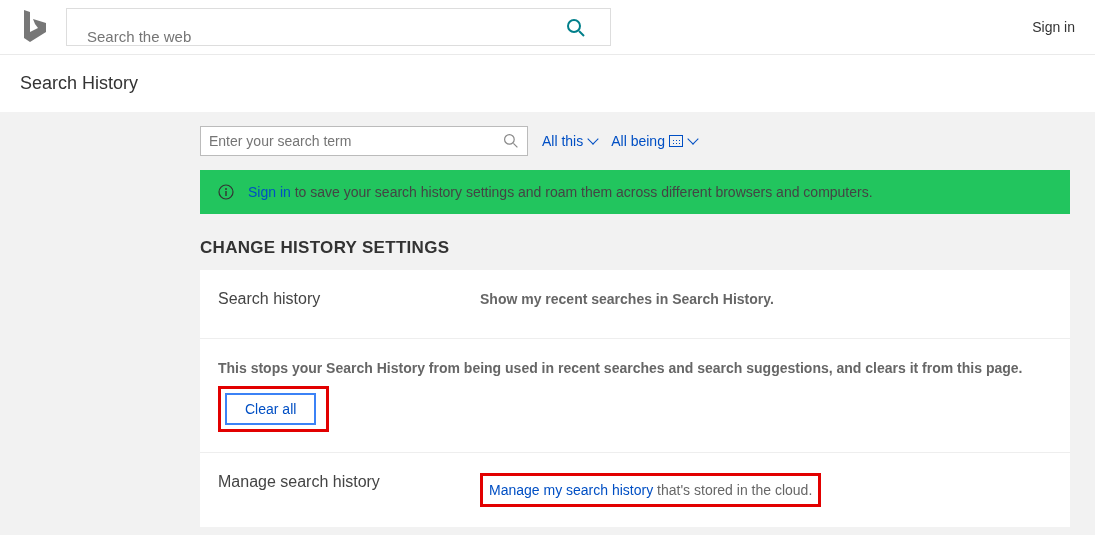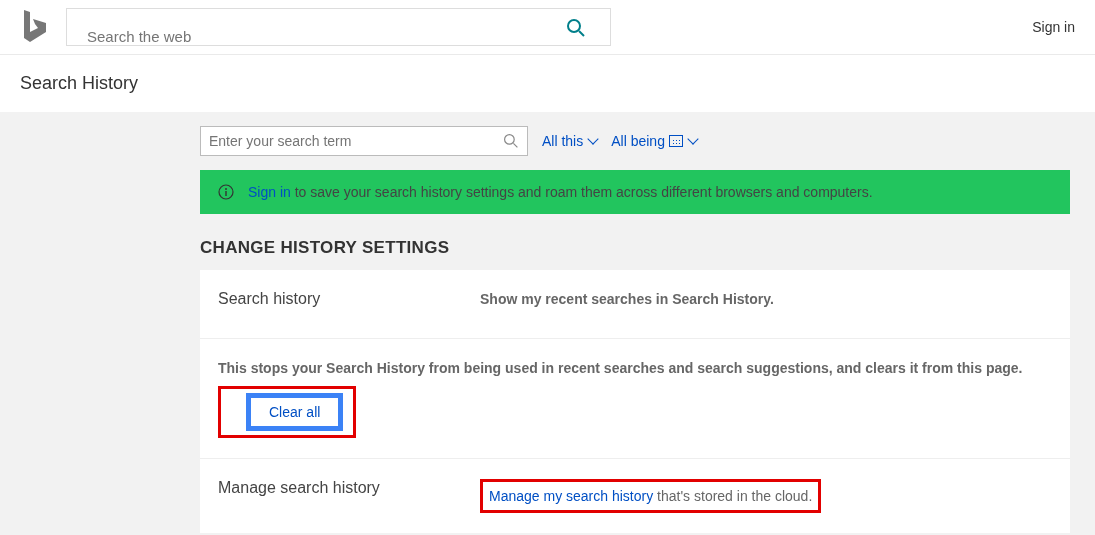--- a/index.html
+++ b/index.html
@@ -29,21 +29,21 @@
     .settings-heading { font-size: 17px; font-weight: 700; color: #333; letter-spacing: 0.3px; margin-bottom: 12px; }
     .settings-panel { background: #fff; }
     .setting-row { display: flex; padding: 20px 0 20px 18px; border-bottom: 1px solid #eee; }
     .setting-row:last-child { border-bottom: none; }
     .setting-label { flex: 0 0 262px; font-size: 16px; color: #444; }
     .setting-body { flex: 1; font-size: 14px; color: #666; }
     .setting-desc { margin-bottom: 8px; line-height: 1.4; font-weight: bold; }
     .toggle-wrap { display: inline-flex; align-items: center; gap: 10px; }
     .toggle { width: 36px; height: 18px; border-radius: 10px; background: #3557b8; position: relative; cursor: pointer; }
     .toggle .knob { position: absolute; right: 2px; top: 2px; width: 14px; height: 14px; background: #fff; border-radius: 50%; }
-    .btn-outline { display: inline-block; border: 5px solid #3b82f6; color: #004fc4; padding: 6px 18px; cursor: pointer; font-size: 14px; background: #fff; margin-left: 21px; }
+    .btn-outline { display: inline-block; border: 2px solid #3b82f6; color: #004fc4; padding: 6px 18px; cursor: pointer; font-size: 14px; background: #fff; }
     .link { color: #004fc4; cursor: pointer; }
 
     .highlight-box { border: 3px solid #e20000; display: inline-block; padding: 4px 10px 4px 4px; }
     .highlight-box.manage { padding: 6px 6px; display: inline-block; }
 
     .chevron-down { display: inline-block; width: 8px; height: 8px; border-right: 1.5px solid #004fc4; border-bottom: 1.5px solid #004fc4; transform: rotate(45deg); margin-left: 2px; position: relative; top: -2px; }
     .cal-icon { display: inline-flex; border: 1.5px solid #004fc4; width: 14px; height: 12px; position: relative; }
     .cal-icon::before { content: ""; position: absolute; top: 3px; left: 2px; right: 2px; height: 6px; background-image: radial-gradient(#004fc4 0.9px, transparent 0.9px); background-size: 3px 3px; }
   </style>
 </head>

